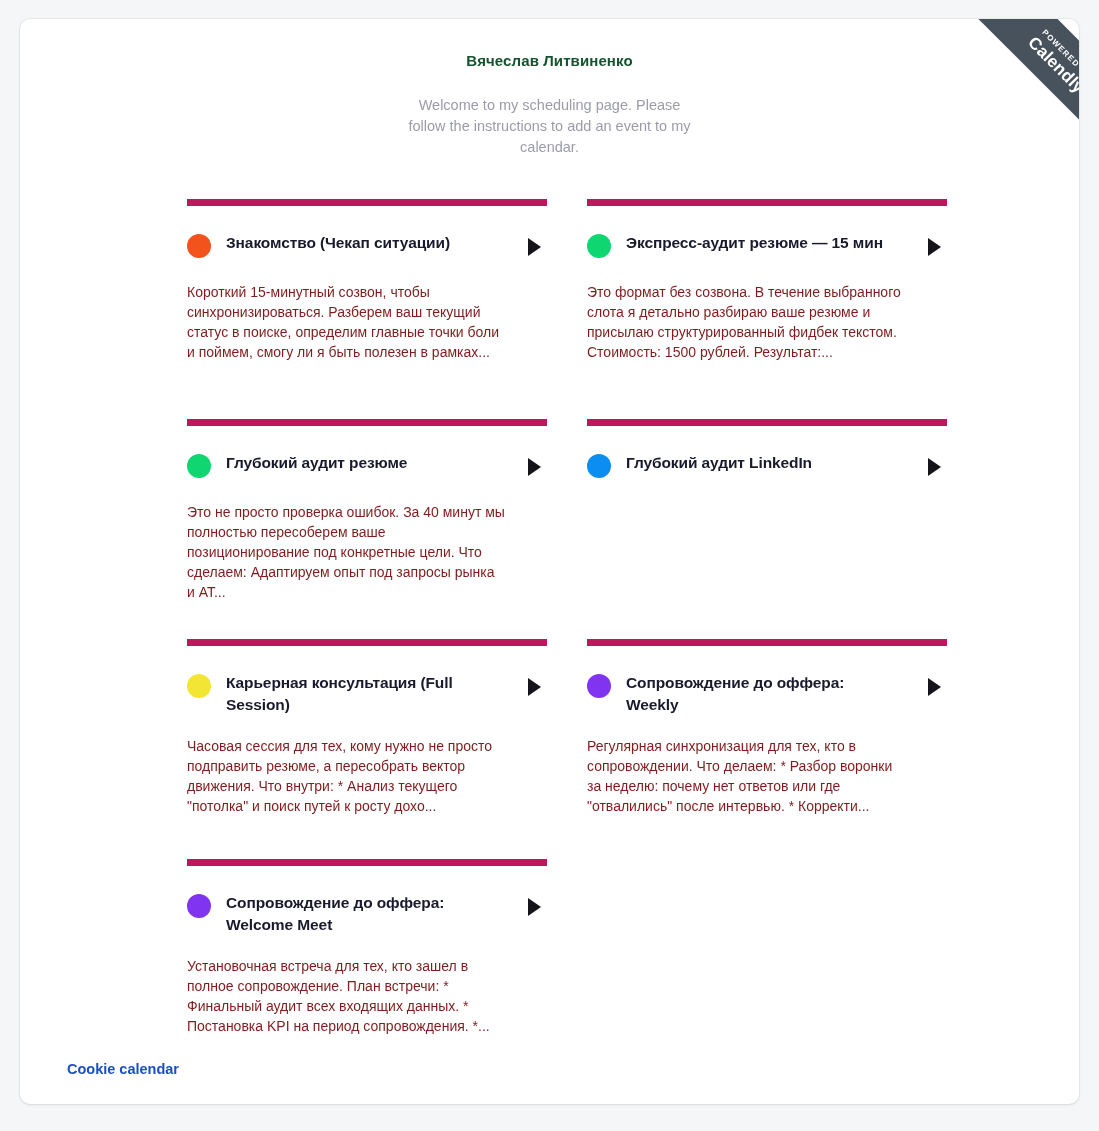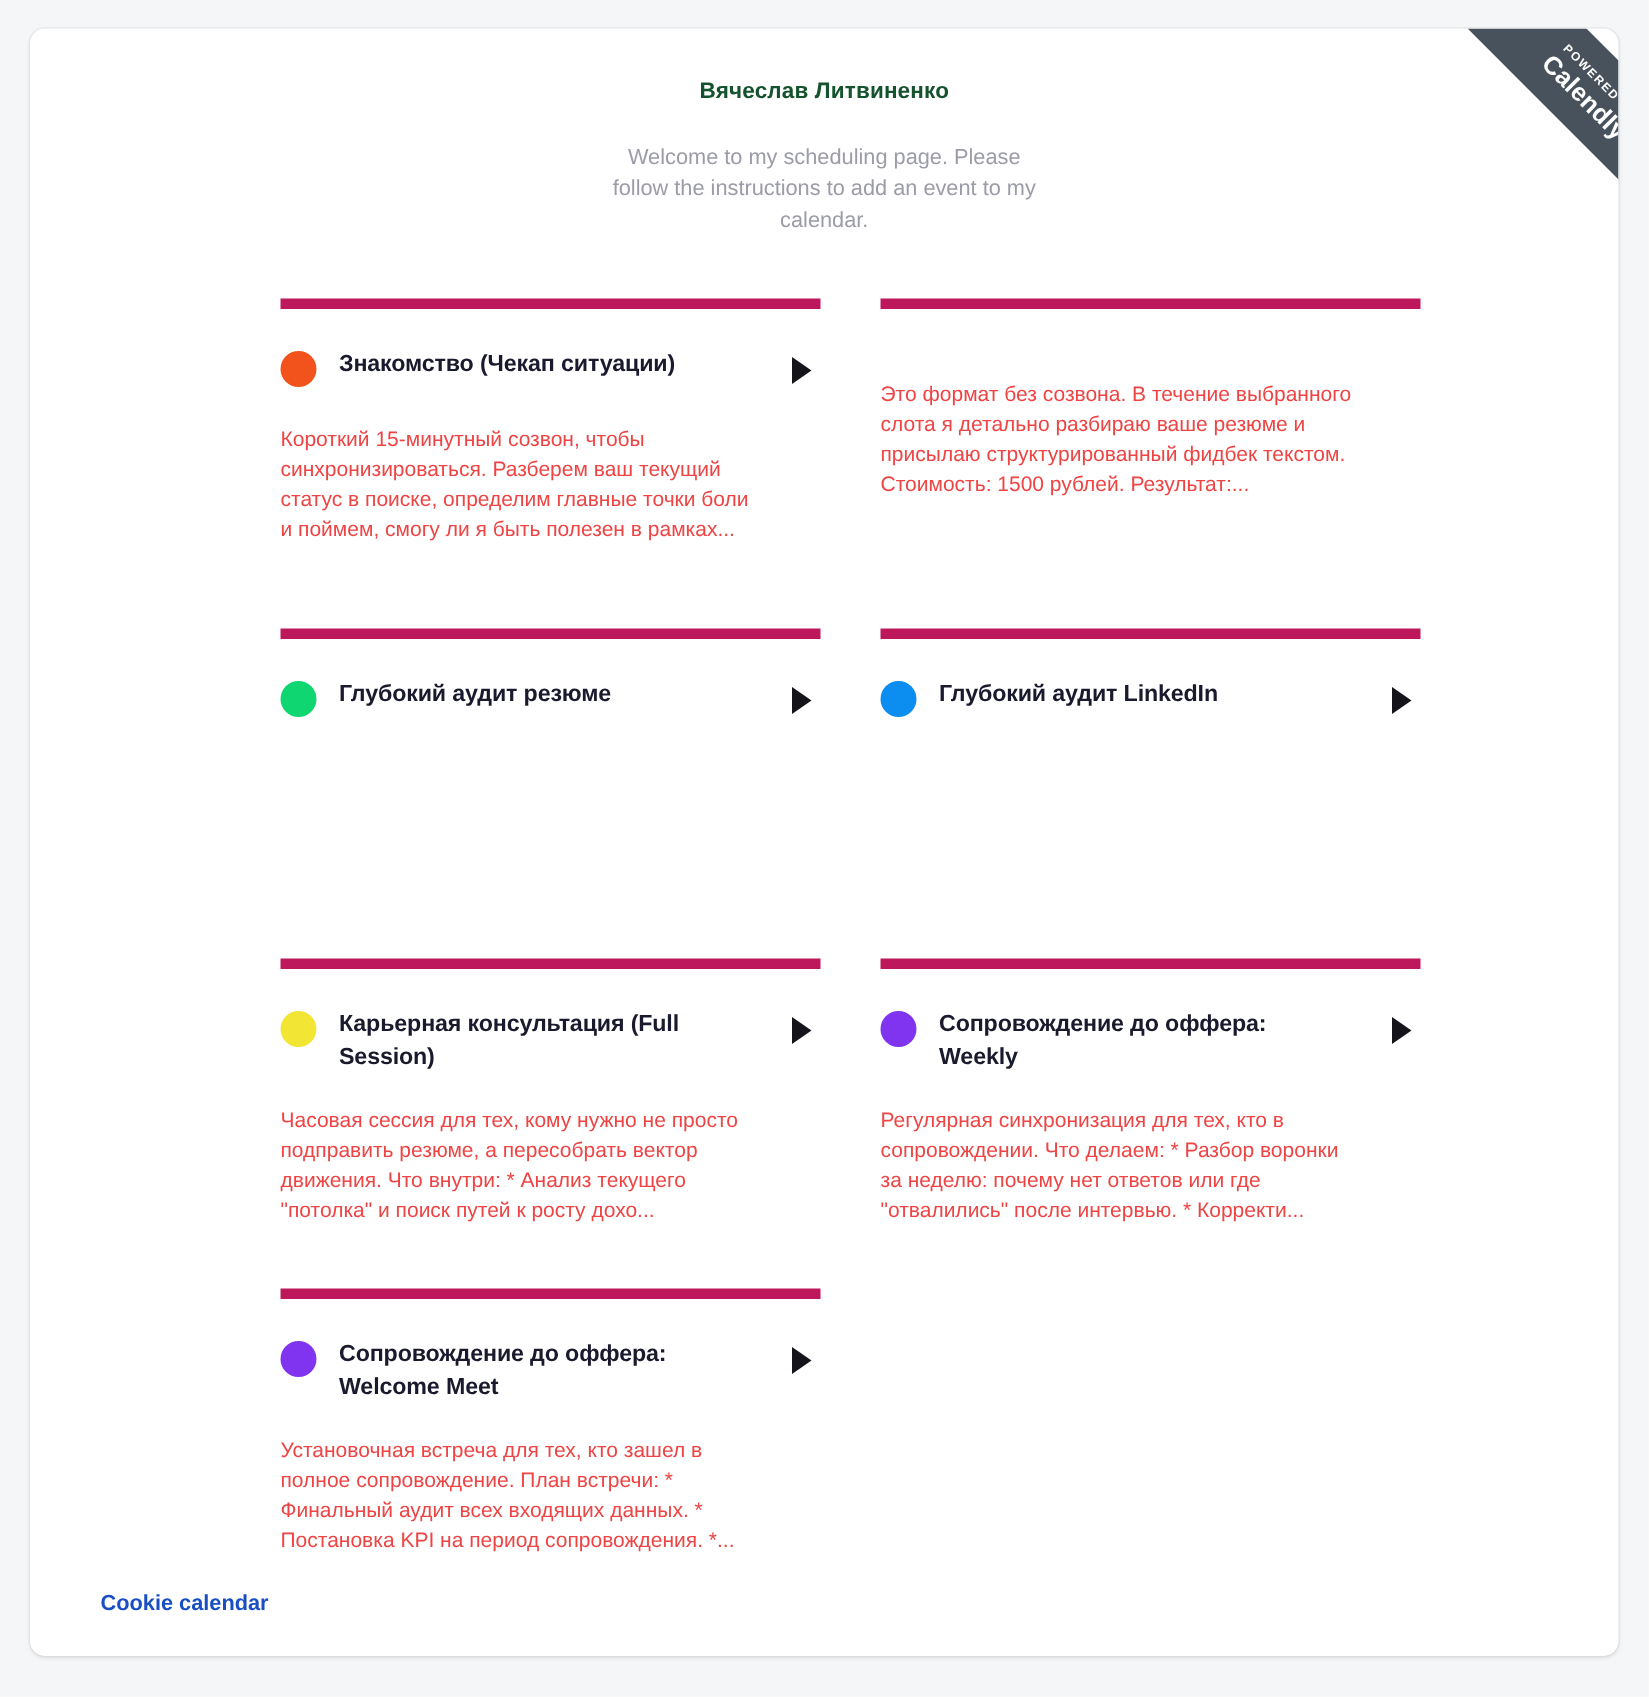--- a/index.html
+++ b/index.html
@@ -144,21 +144,21 @@
     width: 0;
     height: 0;
     border-top: 9px solid transparent;
     border-bottom: 9px solid transparent;
     border-left: 13px solid #14141a;
   }
   .event-desc {
     margin-top: 20px;
     font-size: 14px;
     line-height: 20px;
-    color: #ef4444;
+    color: #7f1d1d;
     max-width: 318px;
   }
 
   
   .footer {
     position: absolute;
     left: 47px;
     bottom: 26px;
   }
   .cookie-link {
@@ -196,31 +196,37 @@
             <span class="dot" style="background:#f2521b;"></span>
             <span class="event-title">Знакомство (Чекап ситуации)</span>
             <span class="arrow-icon"></span>
           </div>
           <div class="event-desc">Короткий 15-минутный созвон, чтобы синхронизироваться. Разберем ваш текущий статус в поиске, определим главные точки боли и поймем, смогу ли я быть полезен в рамках...</div>
         </div>
       </div>
 
       <div class="event-cell">
         <div class="event-card">
+          <div class="event-head">
+            <span class="dot" style="background:#0fd670;"></span>
+            <span class="event-title">Экспресс-аудит резюме — 15 мин</span>
+            <span class="arrow-icon"></span>
+          </div>
           <div class="event-desc">Это формат без созвона. В течение выбранного слота я детально разбираю ваше резюме и присылаю структурированный фидбек текстом. Стоимость: 1500 рублей. Результат:...</div>
         </div>
       </div>
 
       <div class="event-cell">
         <div class="event-card">
           <div class="event-head">
             <span class="dot" style="background:#0fd670;"></span>
             <span class="event-title">Глубокий аудит резюме</span>
             <span class="arrow-icon"></span>
           </div>
+          <div class="event-desc">Это не просто проверка ошибок. За 40 минут мы полностью пересоберем ваше позиционирование под конкретные цели. Что сделаем: Адаптируем опыт под запросы рынка и АТ...</div>
         </div>
       </div>
 
       <div class="event-cell">
         <div class="event-card">
           <div class="event-head">
             <span class="dot" style="background:#0b8ef0;"></span>
             <span class="event-title">Глубокий аудит LinkedIn</span>
             <span class="arrow-icon"></span>
           </div>

